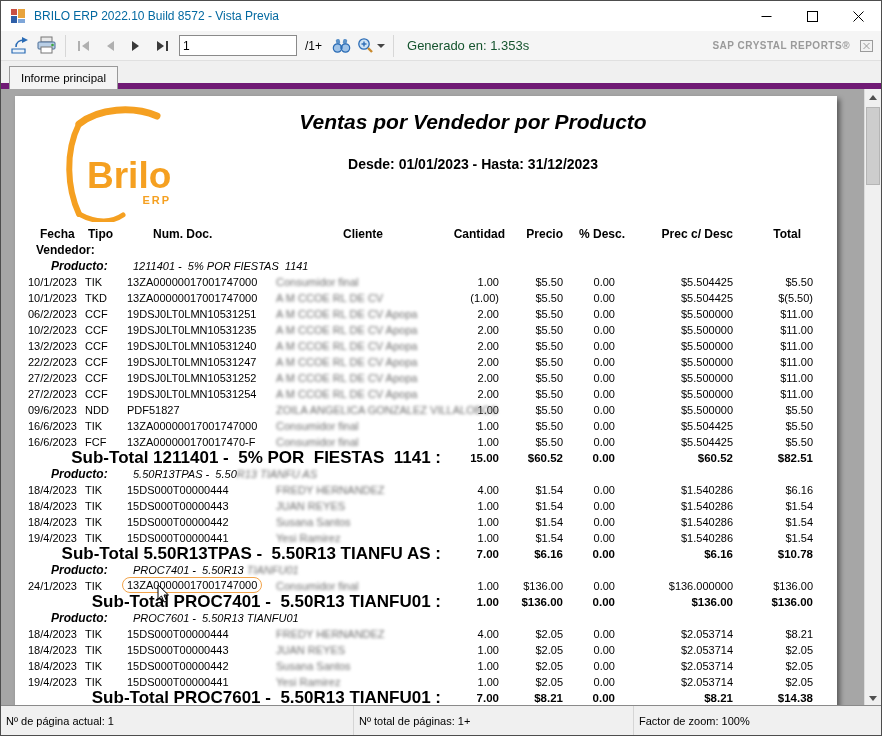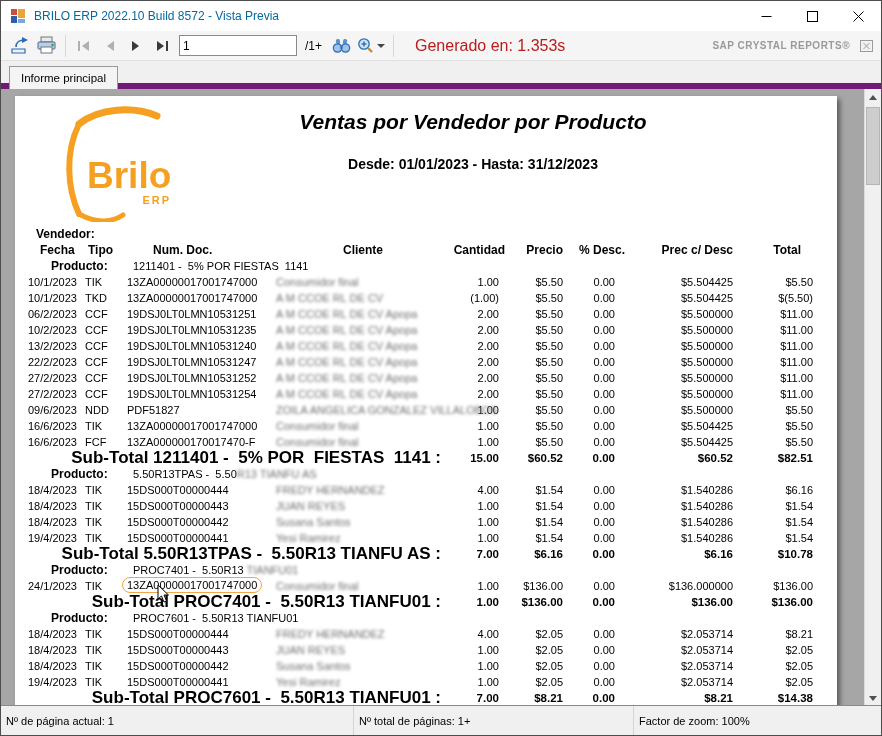--- a/index.html
+++ b/index.html
@@ -12,21 +12,21 @@
   .win-controls{margin-left:auto;display:flex;height:30px;}
   .win-btn{width:46px;height:30px;display:flex;align-items:center;justify-content:center;background:#fff;border:none;padding:0;}
 
   
   .toolbar{position:absolute;left:0;top:30px;right:0;height:30px;background:#f5f5f5;border-bottom:1px solid #e0e0e0;display:flex;align-items:center;box-sizing:border-box;}
   .tb-btn{height:26px;min-width:26px;display:flex;align-items:center;justify-content:center;background:transparent;border:none;padding:0 3px;}
   .tb-sep{width:1px;height:22px;background:#d7d7d7;margin:0 5px;}
   .page-input{width:110px;height:19px;border:1px solid #8a8a8a;font:12px "Liberation Sans",sans-serif;padding:0 3px;margin-left:4px;}
   .page-total{font-size:12px;color:#000;margin:0 6px 0 8px;white-space:pre;}
   .caret{width:0;height:0;border-left:4px solid transparent;border-right:4px solid transparent;border-top:4px solid #444;margin-left:3px;}
-  .gen-text{font-size:16px;color:#b91c1c;margin-left:16px;white-space:pre;}
+  .gen-text{font-size:13px;color:#14532d;margin-left:8px;white-space:pre;}
   .brand{margin-left:auto;display:flex;align-items:center;}
   .brand-text{font-size:10px;font-weight:bold;letter-spacing:.5px;color:#9a9a9a;white-space:pre;}
   .brand-btn{margin:0 8px 0 10px;background:none;border:none;padding:0;display:flex;align-items:center;}
 
   
   .tabstrip{position:absolute;left:0;top:60px;right:0;height:28px;background:#f0f0f0;border-bottom:6px solid #701a75;box-sizing:border-box;}
   .tab{position:absolute;left:8px;top:5px;height:23px;padding:0 11px;background:#f4f4f4;border:1px solid #999;border-bottom:none;font-size:11.5px;display:flex;align-items:center;box-sizing:border-box;}
 
   
   .viewport{position:absolute;left:0;top:88px;right:0;height:618px;background:#a6a6a6;overflow:hidden;}
@@ -51,21 +51,21 @@
   .hb-fecha{padding-left:25px;}
   .hb-tipo{padding-left:3px;}
   .hb-doc{padding-left:26px;}
   .hb-cliente{text-align:center;padding-left:0;}
   .hb-cant{padding-right:4px;}
   .hb-desc{padding-right:8px;}
   .hb-total{padding-right:12px;}
   .v-label{padding-left:21px;}
   .p-label{width:118px;padding-left:36px;box-sizing:border-box;font-size:12px;font-weight:bold;}
   .p-value{font-size:11px;}
-  .prod{margin-top:0;}
+  .prod{margin-top:0;font-style:italic;}
   .st-label{width:438px;text-align:right;padding-right:12px;box-sizing:border-box;font-size:17px;font-weight:bold;}
   .sub .c-cant,.sub .c-precio,.sub .c-desc,.sub .c-pcd,.sub .c-total{font-weight:bold;font-size:11.5px;}
   .blur{filter:blur(1.4px);color:#707070;}
   .doc-hl{display:inline-block;border:1px solid #f2a44b;border-radius:8px;padding:0 4px;margin:-1px 0 0 -5px;height:16px;line-height:15px;vertical-align:top;box-sizing:border-box;}
   .cursor{position:absolute;left:142px;top:488px;z-index:5;}
 
   
   .scrollbar{position:absolute;right:0;top:0;bottom:0;width:17px;background:#f0f0f0;border-left:1px solid #dcdcdc;box-sizing:border-box;}
   .sb-btn{position:absolute;left:0;right:0;height:17px;display:flex;align-items:center;justify-content:center;background:#f0f0f0;border:none;padding:0;}
   .sb-up{top:0;} .sb-down{bottom:0;}
@@ -202,36 +202,36 @@
           <svg width="124" height="122" viewBox="0 0 124 122">
             <path d="M20,24 C40,8 74,6 98,16" fill="none" stroke="#F5A021" stroke-width="7" stroke-linecap="round"></path>
             <path d="M20,24 C6,52 8,88 20,114" fill="none" stroke="#F5A021" stroke-width="6" stroke-linecap="round"></path>
             <path d="M20,114 C38,124 54,122 64,115" fill="none" stroke="#F5A021" stroke-width="5" stroke-linecap="round"></path>
             <text x="28" y="88" font-size="37" font-weight="bold" fill="#F5A021" font-family="Liberation Sans, sans-serif">Brilo</text>
             <text x="112" y="104" font-size="11" font-weight="bold" letter-spacing="2" text-anchor="end" fill="#F5A021" font-family="Liberation Sans, sans-serif">ERP</text>
           </svg>
         </div>
         <div class="rep-title">Ventas por Vendedor por Producto</div>
         <div class="rep-subtitle">Desde: 01/01/2023 - Hasta: 31/12/2023</div>
-      </div>
-
-      <div class="r vend-row" style="margin-top:0;">
-        <span class="v-label">Vendedor:</span>
       </div>
 
       <div class="r head-row">
         <span class="c-fecha hb-fecha">Fecha</span>
         <span class="c-tipo hb-tipo">Tipo</span>
         <span class="c-doc hb-doc">Num. Doc.</span>
         <span class="c-cliente hb-cliente">Cliente</span>
         <span class="c-cant hb-cant">Cantidad</span>
         <span class="c-precio">Precio</span>
         <span class="c-desc hb-desc">% Desc.</span>
         <span class="c-pcd">Prec c/ Desc</span>
         <span class="c-total hb-total">Total</span>
+      </div>
+
+      <div class="r vend-row" style="margin-top:0;">
+        <span class="v-label">Vendedor:</span>
       </div>
 
       <div>
           <div class="r prod"><span class="p-label">Producto:</span><span class="p-value"><span>1211401 -  5% POR FIESTAS  1141</span></span></div>
           <div class="r data"><span class="c-fecha">10/1/2023</span><span class="c-tipo">TIK</span><span class="c-doc"><span>13ZA00000017001747000</span></span><span class="c-cliente blur">Consumidor final</span><span class="c-cant">1.00</span><span class="c-precio">$5.50</span><span class="c-desc">0.00</span><span class="c-pcd">$5.504425</span><span class="c-total">$5.50</span></div>
           <div class="r data"><span class="c-fecha">10/1/2023</span><span class="c-tipo">TKD</span><span class="c-doc"><span>13ZA00000017001747000</span></span><span class="c-cliente blur">A M CCOE RL DE CV</span><span class="c-cant">(1.00)</span><span class="c-precio">$5.50</span><span class="c-desc">0.00</span><span class="c-pcd">$5.504425</span><span class="c-total">$(5.50)</span></div>
           <div class="r data"><span class="c-fecha">06/2/2023</span><span class="c-tipo">CCF</span><span class="c-doc"><span>19DSJ0LT0LMN10531251</span></span><span class="c-cliente blur">A M CCOE RL DE CV Apopa</span><span class="c-cant">2.00</span><span class="c-precio">$5.50</span><span class="c-desc">0.00</span><span class="c-pcd">$5.500000</span><span class="c-total">$11.00</span></div>
           <div class="r data"><span class="c-fecha">10/2/2023</span><span class="c-tipo">CCF</span><span class="c-doc"><span>19DSJ0LT0LMN10531235</span></span><span class="c-cliente blur">A M CCOE RL DE CV Apopa</span><span class="c-cant">2.00</span><span class="c-precio">$5.50</span><span class="c-desc">0.00</span><span class="c-pcd">$5.500000</span><span class="c-total">$11.00</span></div>
           <div class="r data"><span class="c-fecha">13/2/2023</span><span class="c-tipo">CCF</span><span class="c-doc"><span>19DSJ0LT0LMN10531240</span></span><span class="c-cliente blur">A M CCOE RL DE CV Apopa</span><span class="c-cant">2.00</span><span class="c-precio">$5.50</span><span class="c-desc">0.00</span><span class="c-pcd">$5.500000</span><span class="c-total">$11.00</span></div>
           <div class="r data"><span class="c-fecha">22/2/2023</span><span class="c-tipo">CCF</span><span class="c-doc"><span>19DSJ0LT0LMN10531247</span></span><span class="c-cliente blur">A M CCOE RL DE CV Apopa</span><span class="c-cant">2.00</span><span class="c-precio">$5.50</span><span class="c-desc">0.00</span><span class="c-pcd">$5.500000</span><span class="c-total">$11.00</span></div>

